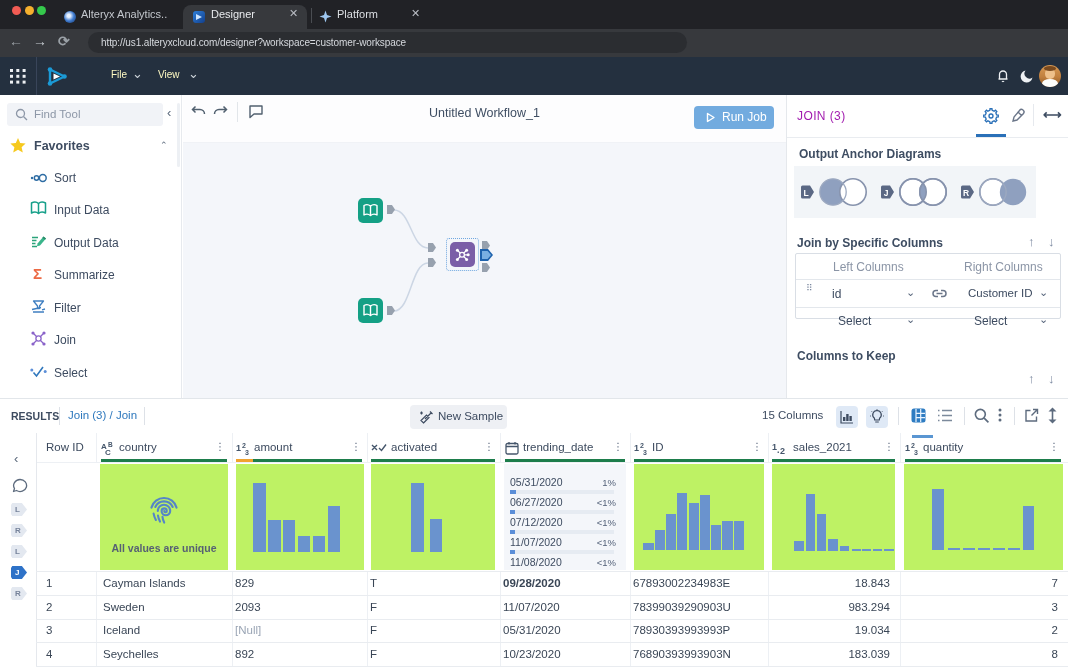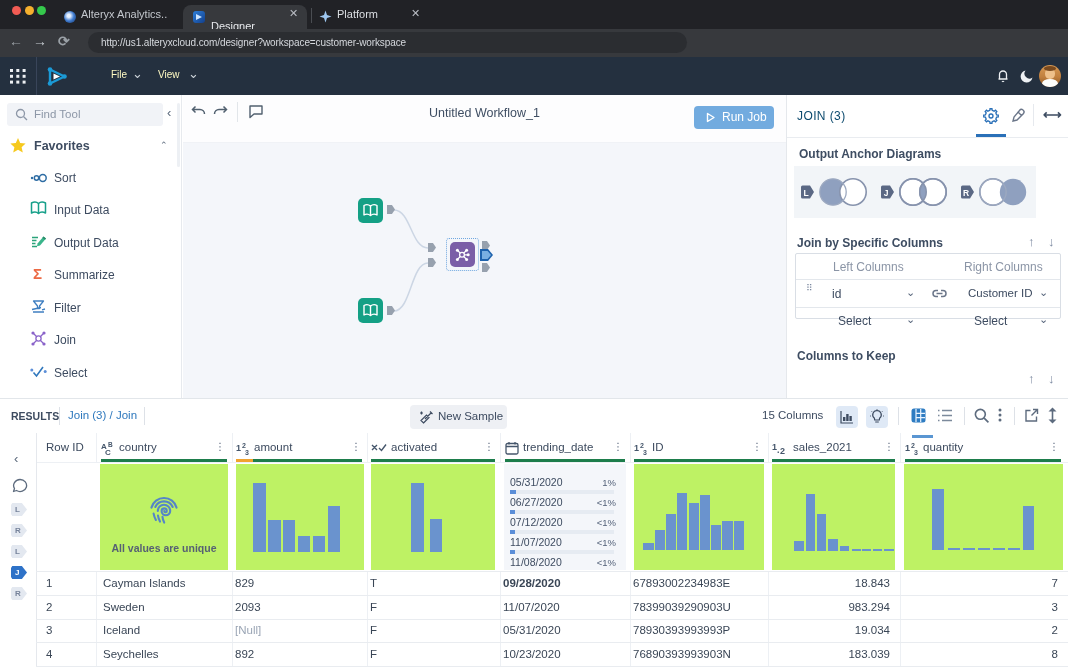--- a/index.html
+++ b/index.html
@@ -57,21 +57,21 @@
   <div class="abs tl" style="left:12px;background:#f25c54;"></div>
   <div class="abs tl" style="left:25px;background:#f5b02e;"></div>
   <div class="abs tl" style="left:37px;background:#35c94c;"></div>
   <div class="abs tabico" style="left:64px;border-radius:50%;background:radial-gradient(circle at 40% 40%,#e8f2ff 15%,#3f7bd0 50%,#16325e);"></div>
   <div class="abs tabtxt" style="left:81px;color:#c3c7cd;">Alteryx Analytics..</div>
   <div class="abs" id="tab-active"></div>
   <div class="abs tabico" style="left:193px;background:linear-gradient(135deg,#2e7fd9,#123f8c);"></div>
   <svg class="abs" style="left:195px;top:13px;" width="8" height="8" viewBox="0 0 8 8">
       <path d="M1 1 L7 4 L1 7 Z" fill="#cfe6ff"></path>
     </svg>
-  <div class="abs tabtxt" style="left:211px;margin-top:12px;">Designer</div>
+  <div class="abs tabtxt" style="left:211px;">Designer</div>
   <div class="abs tabx" style="left:289px;">✕</div>
   <div class="abs" style="left:311px;top:8px;width:1px;height:15px;background:#4a4d52;"></div>
   <svg class="abs" style="left:319px;top:10px;" width="13" height="13" viewBox="0 0 13 13">
       <path d="M6.5 0.5 L8 5 L12.5 6.5 L8 8 L6.5 12.5 L5 8 L0.5 6.5 L5 5 Z" fill="#9ec7f0"></path>
     </svg>
   <div class="abs tabtxt" style="left:337px;color:#dcdfe3;">Platform</div>
   <div class="abs tabx" style="left:411px;">✕</div>
 </div>
 <div id="urlrow" class="abs">
   <div class="abs navarr" style="left:9px;">←</div>
@@ -265,21 +265,21 @@
       </g>
     </svg>
   <div class="abs anchor" style="left:245px;top:148px;"></div>
   <div class="abs anchor" style="left:245px;top:163px;"></div>
   <div class="abs anchor" style="left:299px;top:146px;"></div>
   <div class="abs anchor" style="left:297px;top:154px;background:#1f63ad;width:13px;height:12px;"></div>
   <div class="abs anchor" style="left:299px;top:156px;background:#7ab0e2;width:9px;height:8px;"></div>
   <div class="abs anchor" style="left:299px;top:168px;"></div>
 </div>
 <div id="rpanel" class="abs">
-  <div class="abs" style="left:10px;top:14px;color:#0c4a6e;font-size:12px;letter-spacing:0.4px;">JOIN (3)</div>
+  <div class="abs" style="left:10px;top:14px;color:#a21caf;font-size:12px;letter-spacing:0.4px;">JOIN (3)</div>
   <svg class="abs" style="left:196px;top:13px;" width="16" height="16" viewBox="0 0 24 24">
       <path d="M10.21 3.59 L10.57 1.09 L13.43 1.09 L13.79 3.59 L16.68 4.78 L18.70 3.28 L20.72 5.30 L19.22 7.32 L20.41 10.21 L22.91 10.57 L22.91 13.43 L20.41 13.79 L19.22 16.68 L20.72 18.70 L18.70 20.72 L16.68 19.22 L13.79 20.41 L13.43 22.91 L10.57 22.91 L10.21 20.41 L7.32 19.22 L5.30 20.72 L3.28 18.70 L4.78 16.68 L3.59 13.79 L1.09 13.43 L1.09 10.57 L3.59 10.21 L4.78 7.32 L3.28 5.30 L5.30 3.28 L7.32 4.78 Z" fill="none" stroke="#2a70b8" stroke-width="2"></path>
       <circle cx="12" cy="12" r="3" fill="none" stroke="#2a70b8" stroke-width="2"></circle>
     </svg>
   <svg class="abs" style="left:223px;top:13px;" width="16" height="16" viewBox="0 0 16 16" fill="none" stroke="#6b7689" stroke-width="1.4">
       <path d="M9.5 2.5 a2.5 2.5 0 0 1 4 3 L7 12 L3 13 L4 9 Z M8.5 4.5 L11.5 7.5"></path>
     </svg>
   <div class="abs" style="left:246px;top:9px;width:1px;height:22px;background:#e6e9ee;"></div>
   <div class="abs" style="left:256px;top:12px;color:#3e4d62;font-size:13px;font-weight:bold;">⟷</div>
   <div class="abs" style="left:189px;top:39px;width:30px;height:2.5px;background:#2a70b8;"></div>

